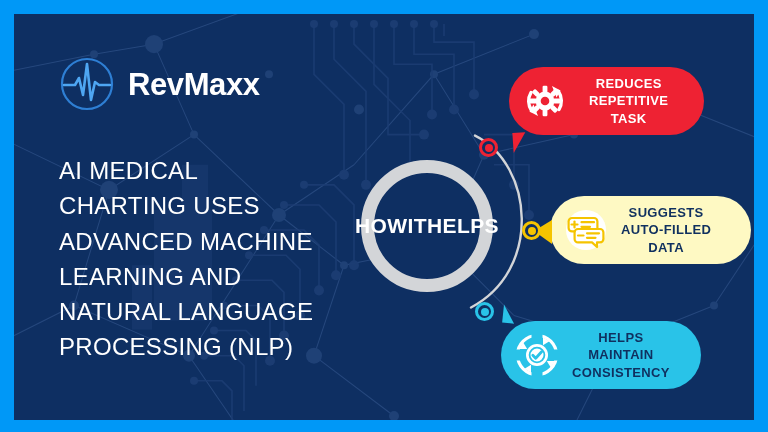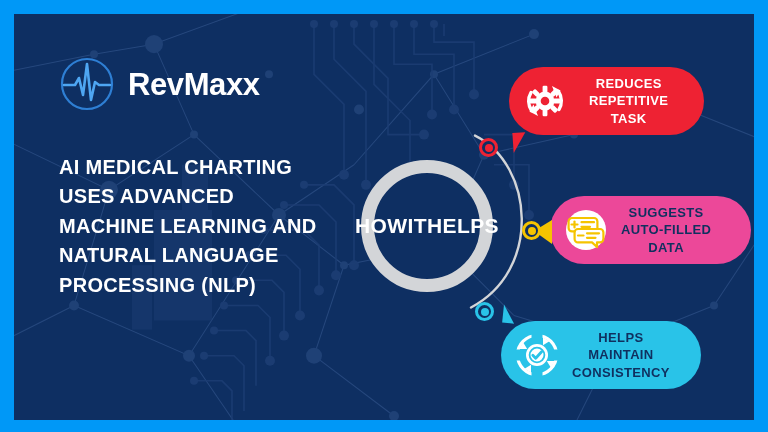--- a/index.html
+++ b/index.html
@@ -40,22 +40,22 @@
     color:#ffffff;
     letter-spacing:-0.4px;
     line-height:1;
   }
   
   #headline {
     position:absolute;
     left:45px; top:139px;
     width:265px;
     z-index:6;
-    font-size:20px;
-    font-weight:bold;
+    font-size:24px;
+    font-weight:normal;
     color:#ffffff;
     line-height:1.47;
     letter-spacing:0.3px;
     text-transform:uppercase;
   }
   
   #center-hub {
     position:absolute;
     left:347px; top:146px;
     width:132px; height:132px;
@@ -133,21 +133,21 @@
     left:4px; bottom:-17px;
     border-left:13px solid #ee2233;
     border-bottom:20px solid transparent;
     border-right:16px solid transparent;
     transform:rotate(-4deg);
   }
   
   #callout-suggests {
     left:536px; top:182px;
     width:201px; height:68px;
-    background:#ec4899;
+    background:#fef9c3;
   }
   #callout-suggests .callout-text { color:#10305f; }
   #callout-suggests .tail {
     left:-16px; top:24px;
     border-right:18px solid #f5c400;
     border-top:11px solid transparent;
     border-bottom:13px solid transparent;
   }
   
   #callout-helps {

